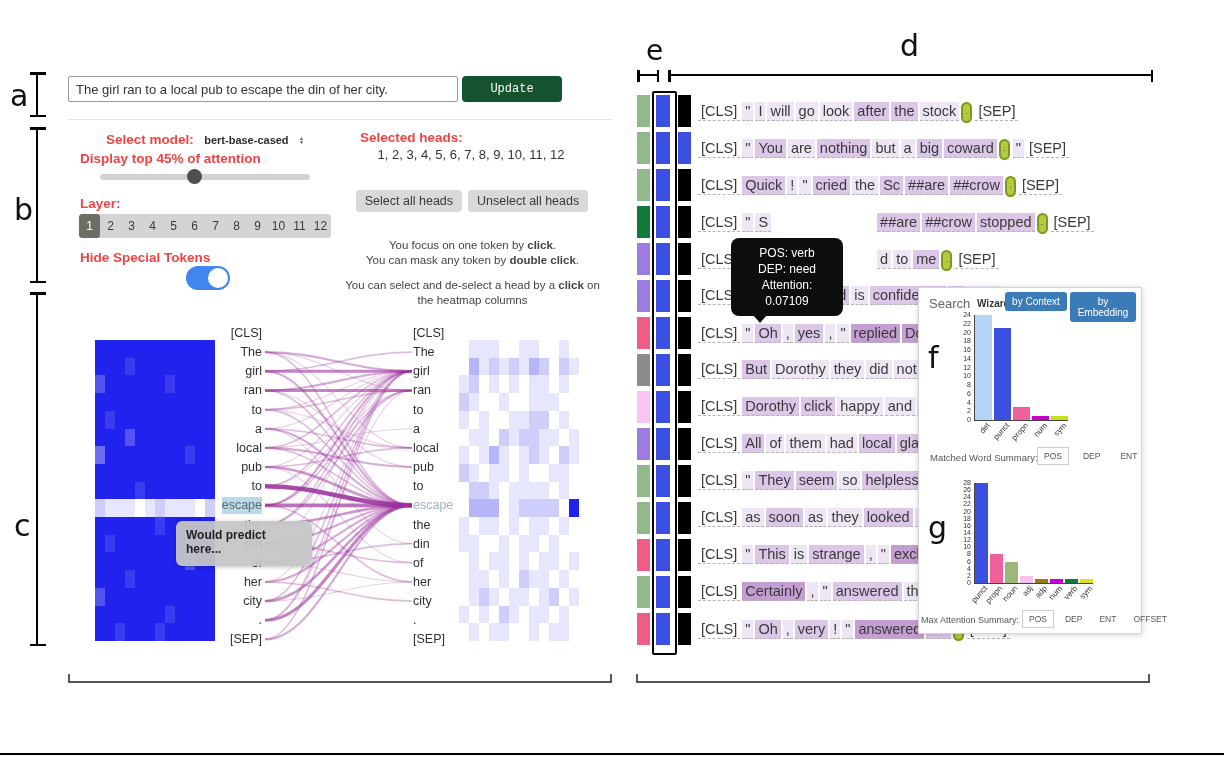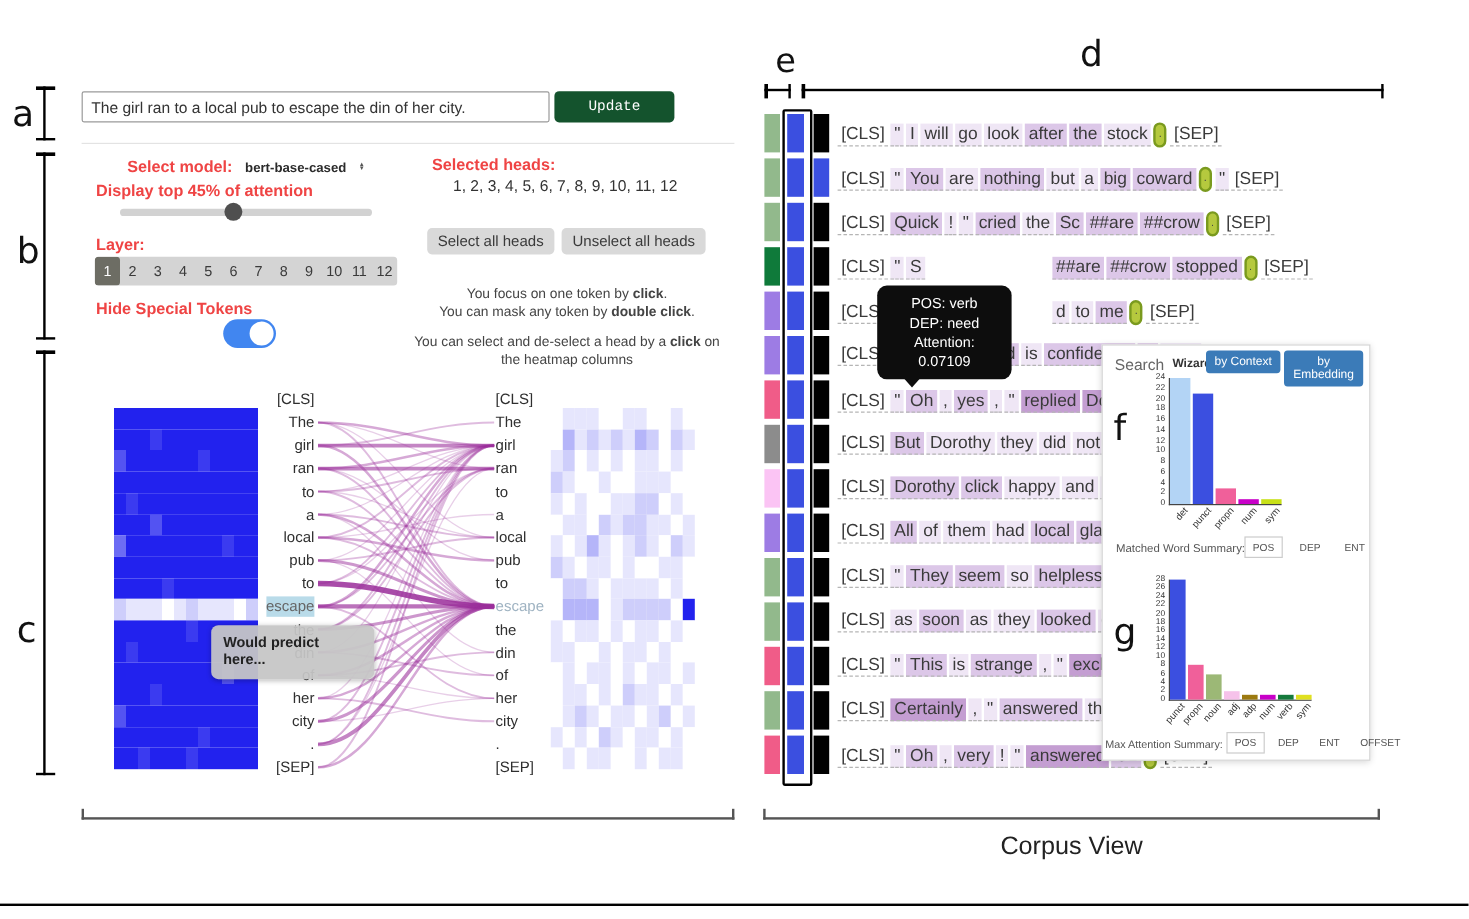--- a/index.html
+++ b/index.html
@@ -873,15 +873,14 @@
   <div class="abs summary-lbl" style="left:921px;top:615px;font-size:9px;">Max Attention Summary:</div>
   <div class="abs" id="max-tabs" style="left:1022px;top:610px;display:flex;gap:5px;align-items:center;">
       <div class="sum-tab boxed">POS</div>
       <div class="sum-tab">DEP</div>
       <div class="sum-tab">ENT</div>
       <div class="sum-tab">OFFSET</div>
     </div>
 
   <div class="abs hbracket-up" style="left:68px;top:681px;width:544px;"></div>
   <div class="abs hbracket-up" style="left:636px;top:681px;width:514px;"></div>
-  <div class="abs view-label" style="left:636px;top:694px;width:514px;">Corpus View</div>
   <div class="abs" style="left:0;top:753px;width:1224px;height:2px;background:#000;"></div>
 </div>
 
 </body></html>

